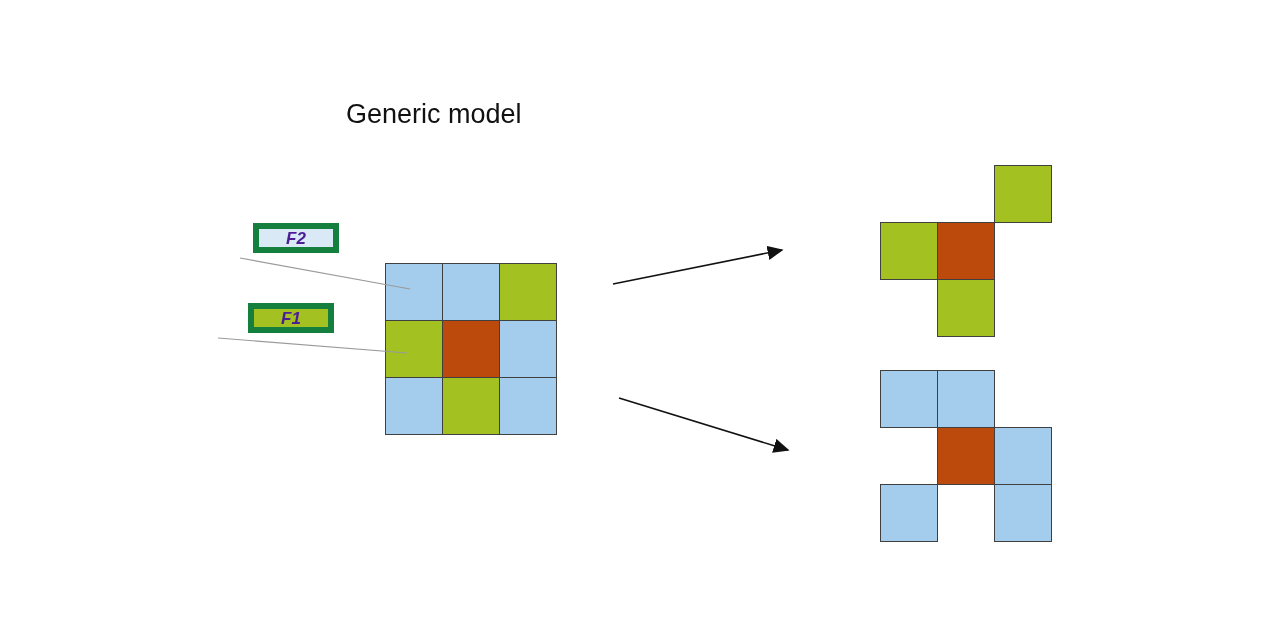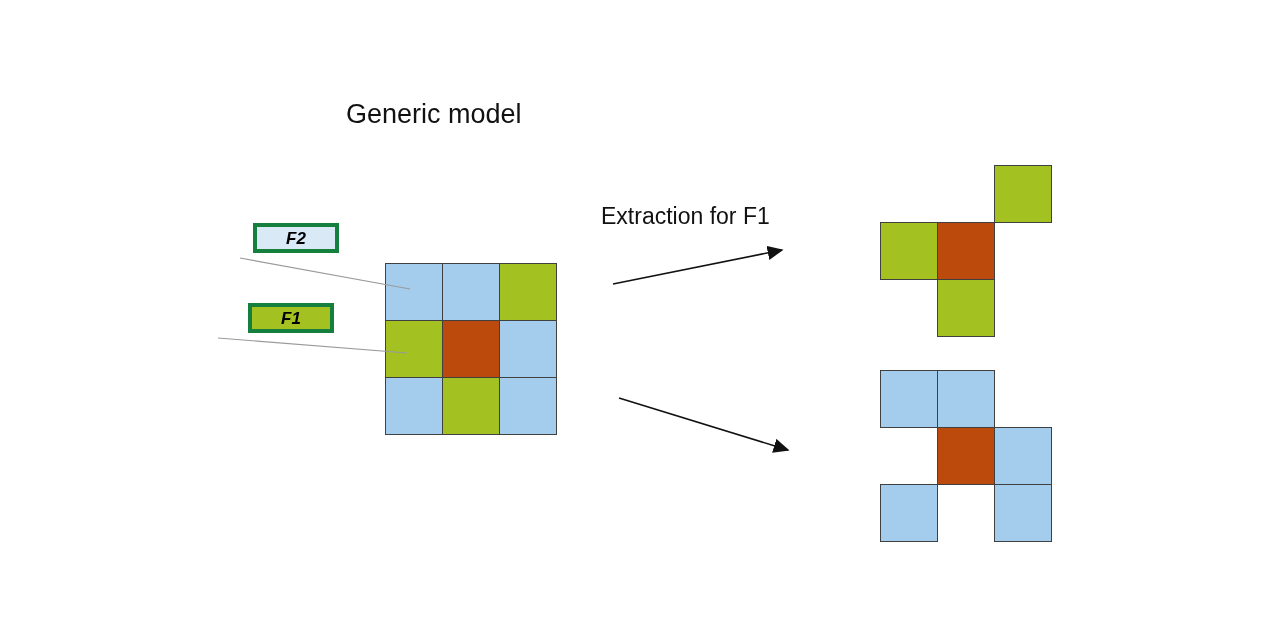--- a/index.html
+++ b/index.html
@@ -24,28 +24,28 @@
   .arrow-label {
     position: absolute;
     color: #111111;
     font-size: 23px;
     white-space: nowrap;
   }
   .tag-box {
     position: absolute;
     width: 86px;
     height: 30px;
-    border: 4px solid #15803d;
+    border: 6px solid #15803d;
     display: flex;
-    align-items: flex-end;
+    align-items: flex-start;
     justify-content: center;
     font-size: 17px;
     font-weight: bold;
     font-style: italic;
-    color: #000000;
+    color: #4c1d95;
     box-sizing: border-box;
   }
   #f2-tag { left: 253px; top: 223px; background: var(--color-label_f2_bg); }
   #f1-tag { left: 228px; top: 303px; background: var(--color-green); margin-left: 20px; }
   #generic-grid {
     position: absolute;
     left: 385px;
     top: 263px;
     display: grid;
     grid-template-columns: repeat(3, 56px);
@@ -93,21 +93,20 @@
       <div class="cell" style="background: rgb(164, 205, 237);"></div>
       <div class="cell" style="background: rgb(163, 194, 34);"></div>
       <div class="cell" style="background: rgb(163, 194, 34);"></div>
       <div class="cell" style="background: rgb(188, 74, 13);"></div>
       <div class="cell" style="background: rgb(164, 205, 237);"></div>
       <div class="cell" style="background: rgb(164, 205, 237);"></div>
       <div class="cell" style="background: rgb(163, 194, 34);"></div>
       <div class="cell" style="background: rgb(164, 205, 237);"></div>
     </div>
 
-  <div class="arrow-label" style="left:601px; top:203px;">Extraction for F1</div>
 
 
   <div class="shape" id="filtered-f1-shape">
       <div class="shape-cell" style="left: 114px; top: 0px; width: 58px; height: 58px; background: rgb(163, 194, 34);"></div>
       <div class="shape-cell" style="left: 0px; top: 57px; width: 58px; height: 58px; background: rgb(163, 194, 34);"></div>
       <div class="shape-cell" style="left: 57px; top: 57px; width: 58px; height: 58px; background: rgb(188, 74, 13);"></div>
       <div class="shape-cell" style="left: 57px; top: 114px; width: 58px; height: 58px; background: rgb(163, 194, 34);"></div>
     </div>
 
   <div class="shape" id="filtered-f2-shape">

